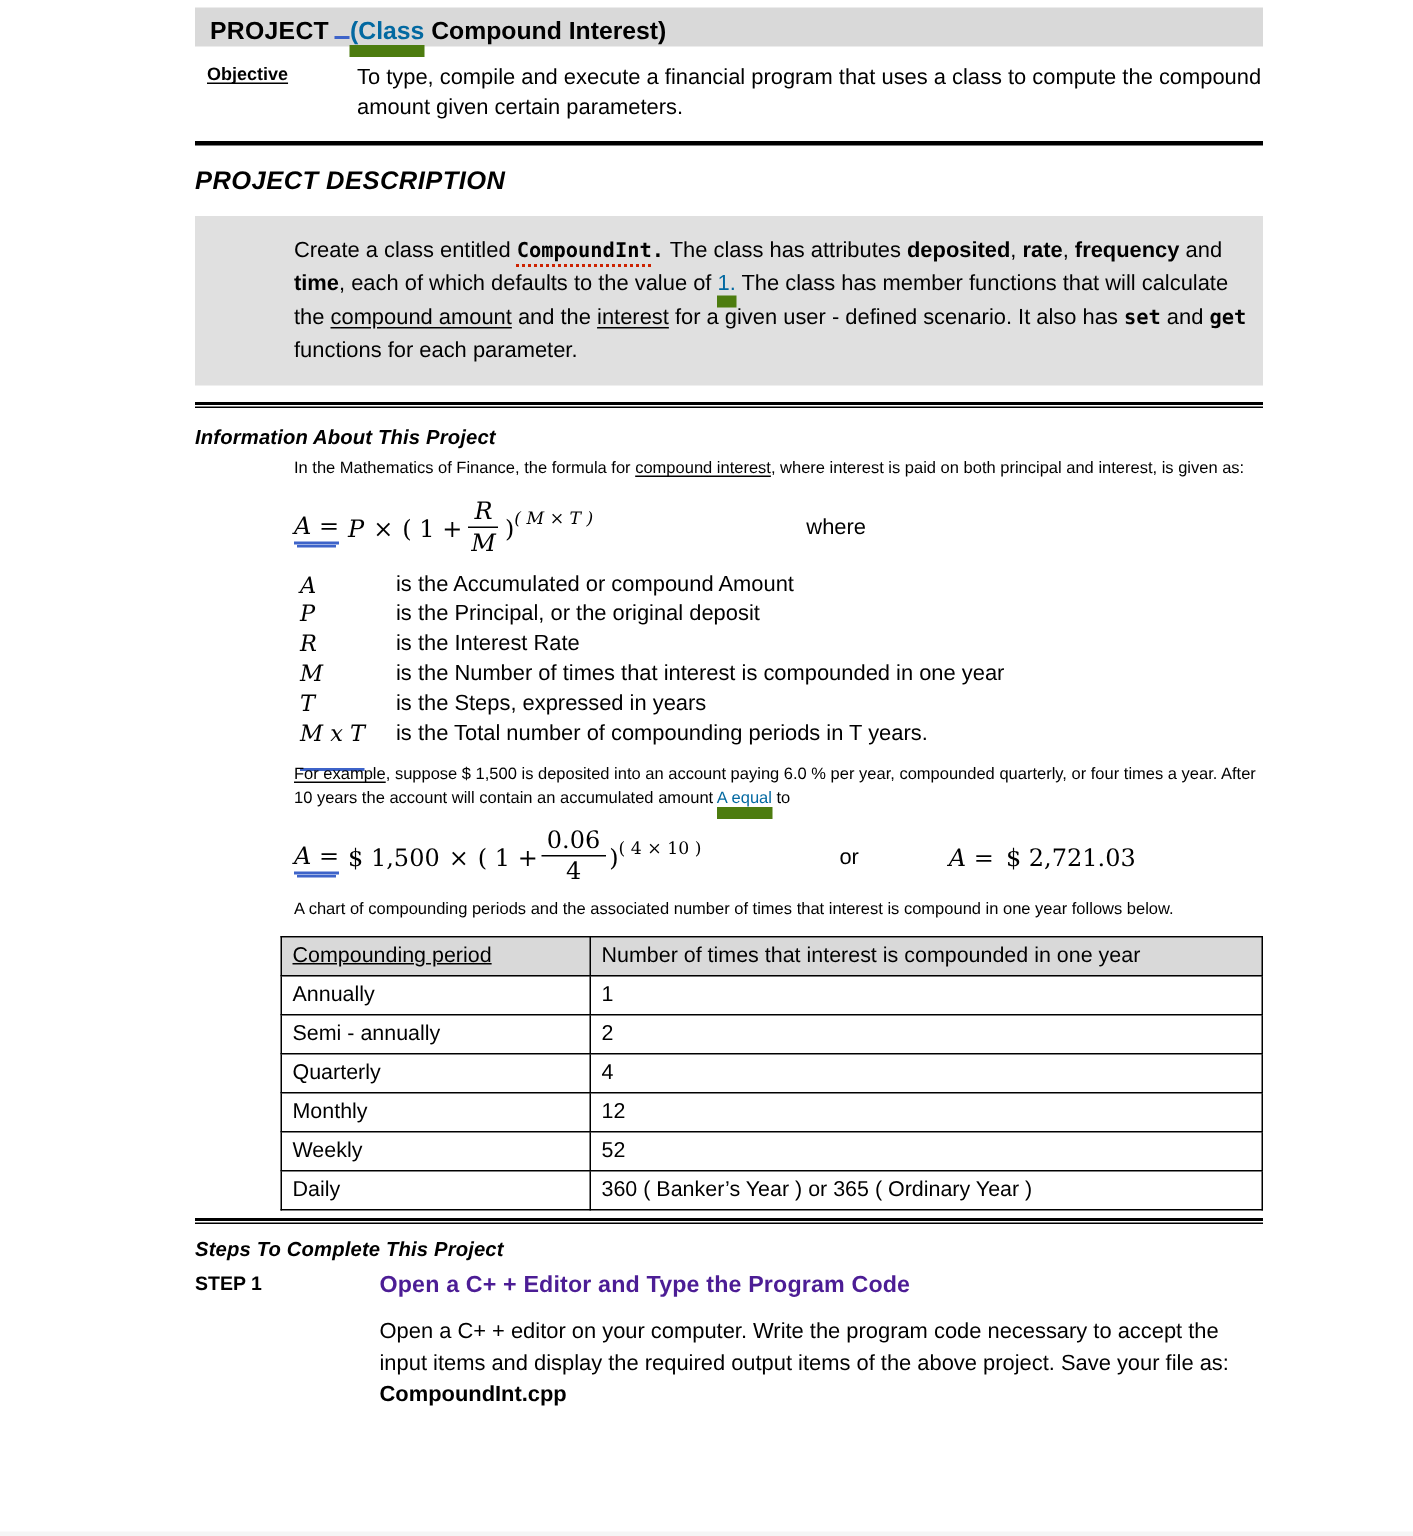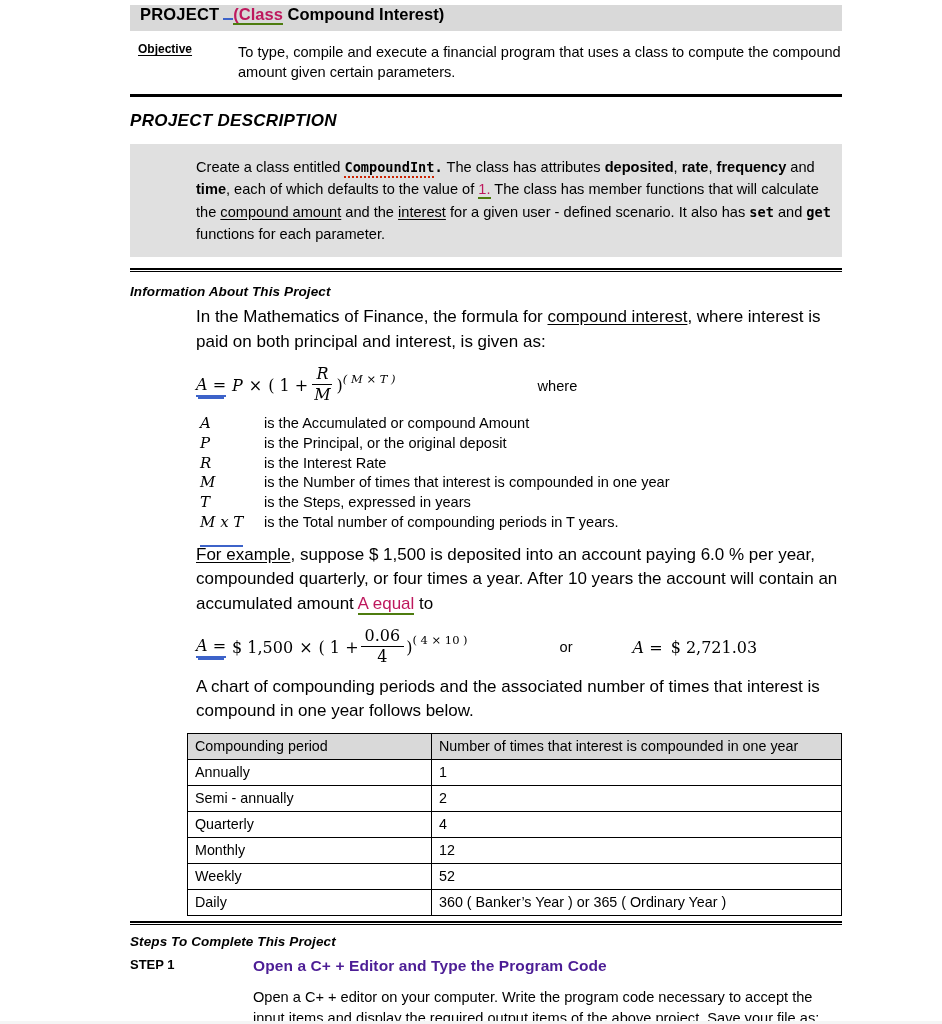--- a/index.html
+++ b/index.html
@@ -20,37 +20,37 @@
     left: 130px;
     top: 0;
     width: 712px;
   }
 
   
   .title-bar {
     background: #d9d9d9;
     height: 26px;
     display: flex;
-    align-items: flex-start;
+    align-items: flex-end;
     padding-left: 10px;
     margin-top: 5px;
   }
   .title-bar .t-label {
     font-size: 16.5px;
     font-weight: bold;
     letter-spacing: 0.2px;
   }
   .title-bar .t-paren {
     font-size: 16.5px;
     font-weight: bold;
     margin-left: 4px;
   }
   .bluelink {
-    color: #be185d;
-    border-bottom: 2px solid #4d7c0f;
+    color: #0369a1;
+    border-bottom: 8px solid #4d7c0f;
     padding-bottom: 0px;
   }
   .bluelink-pre {
     display: inline-block;
     width: 10px;
     border-bottom: 2px solid #3d63c9;
   }
 
   
   .objective-row {
@@ -123,21 +123,21 @@
   .ul-plain {
     text-decoration: underline;
     text-underline-offset: 2px;
   }
 
   
   .indent {
     padding-left: 66px;
   }
   .para {
-    font-size: 17px;
+    font-size: 11px;
     line-height: 1.45;
     margin: 0;
   }
   .mt6 { margin-top: 6px; }
   .mt10 { margin-top: 10px; }
 
   
   .formula {
     font-family: "DejaVu Serif", serif;
     font-size: 16px;
@@ -222,21 +222,21 @@
     border: 1.6px solid #000;
     text-align: left;
     font-size: 14.3px;
     font-weight: normal;
     padding: 4px 7px 5px 7px;
     height: 26px;
   }
   .chart-table thead th {
     background: #d9d9d9;
   }
-  .col-period { width: 244px; }
+  .col-period { width: 206px; text-decoration: underline; }
 
   
   .step-row {
     display: flex;
     margin-top: 8px;
   }
   .step-label {
     flex: 0 0 123px;
     font-size: 13px;
     font-weight: bold;

